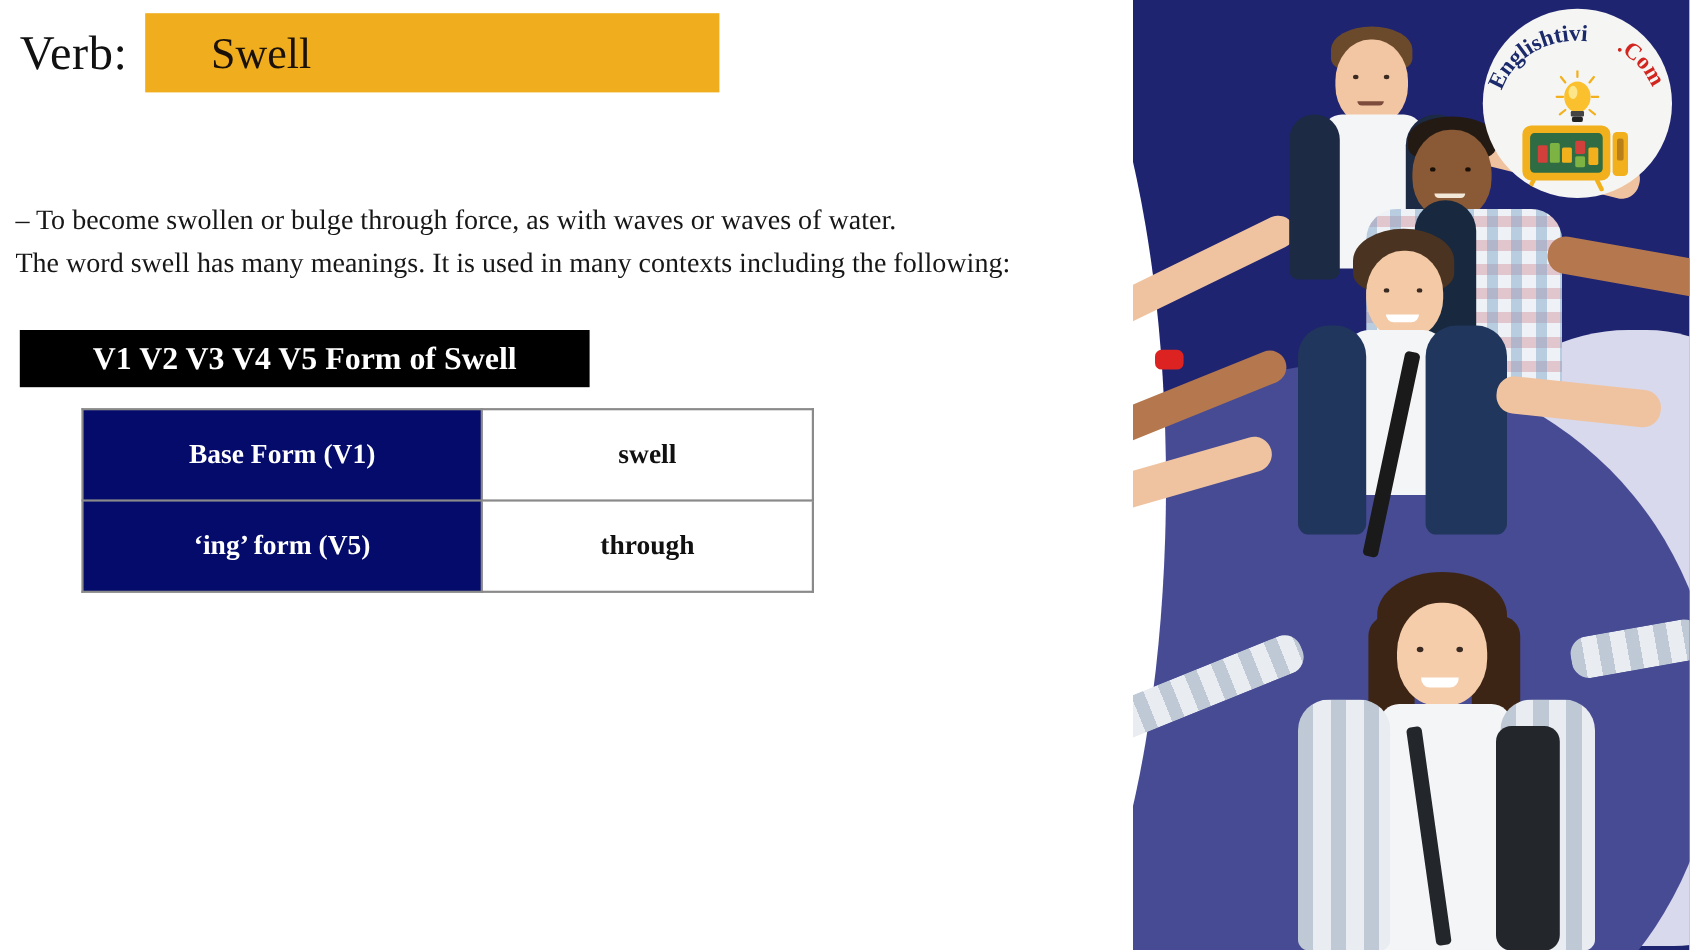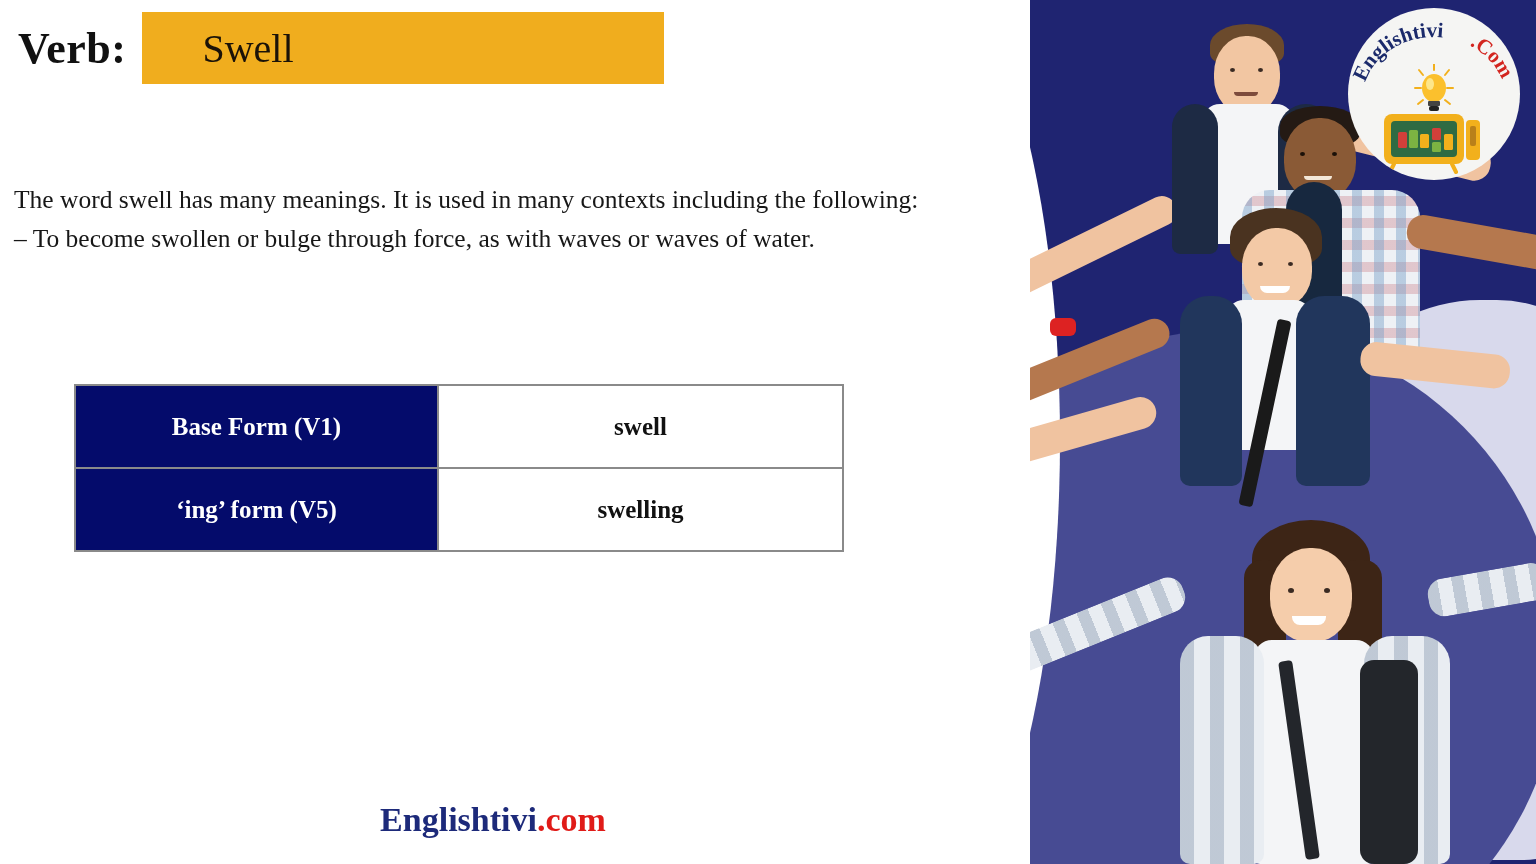--- a/index.html
+++ b/index.html
@@ -80,21 +80,21 @@
   }
 
   
   #content { position:absolute; top:0; left:0; width:1030px; height:864px; z-index:4; }
 
   #verb-row {
     position:absolute; top:12px; left:18px;
     display:flex; align-items:center;
   }
   #verb-label {
-    font-size:44px; font-weight:bold; color:#111;
+    font-size:44px; font-weight:normal; color:#111;
     letter-spacing:0.5px; margin-right:16px;
   }
   #verb-chip {
     background:#f0ad1e;
     width:522px; height:72px;
     display:flex; align-items:center;
   }
   #verb-value {
     font-size:40px; color:#1a1208;
     padding-left:60px; font-weight:400;
@@ -110,22 +110,22 @@
   #definition-badge { top:122px; left:18px; width:370px; height:48px; font-size:27px; }
   #forms-badge      { top:300px; left:18px; width:518px; height:52px; font-size:29px; }
 
   #definition-body { position:absolute; top:180px; left:14px; width:960px; }
   #definition-body p {
     font-size:25.5px; line-height:39px; color:#171717; white-space:nowrap;
   }
 
   
   #forms-table {
-    position:absolute; top:384px; left:74px;
-    width:770px;
+    position:absolute; top:371px; left:74px;
+    width:666px;
     border-collapse:collapse;
     table-layout:fixed;
   }
   #forms-table td { height:83px; border:2px solid #8a8a8a; vertical-align:middle; }
   #forms-table .lbl {
     width:363px;
     background:#040b6b;
     color:#ffffff;
     font-size:25px; font-weight:bold;
     text-align:center;
@@ -277,35 +277,33 @@
 
   <div id="verb-row">
     <div id="verb-label">Verb:</div>
     <div id="verb-chip">
       <span id="verb-value">Swell</span>
     </div>
   </div>
 
 
   <div id="definition-body">
+    <p>– To become swollen or bulge through force, as with waves or waves of water.</p>
     <p>The word swell has many meanings. It is used in many contexts including the following:</p>
-    <p>– To become swollen or bulge through force, as with waves or waves of water.</p>
   </div>
 
+  <div class="black-badge" id="forms-badge">V1 V2 V3 V4 V5 Form of Swell</div>
 
   <table id="forms-table">
     <tbody>
       <tr>
         <td class="lbl">Base Form (V1)</td>
         <td class="val">swell</td>
       </tr>
       <tr>
         <td class="lbl">‘ing’ form (V5)</td>
-        <td class="val">swelling</td>
+        <td class="val">through</td>
       </tr>
     </tbody>
   </table>
 
-  <div id="footer-brand">
-    <span class="brand-main">Englishtivi</span><span class="brand-tld">.com</span>
-  </div>
 
 </div>
 
 </body></html>

